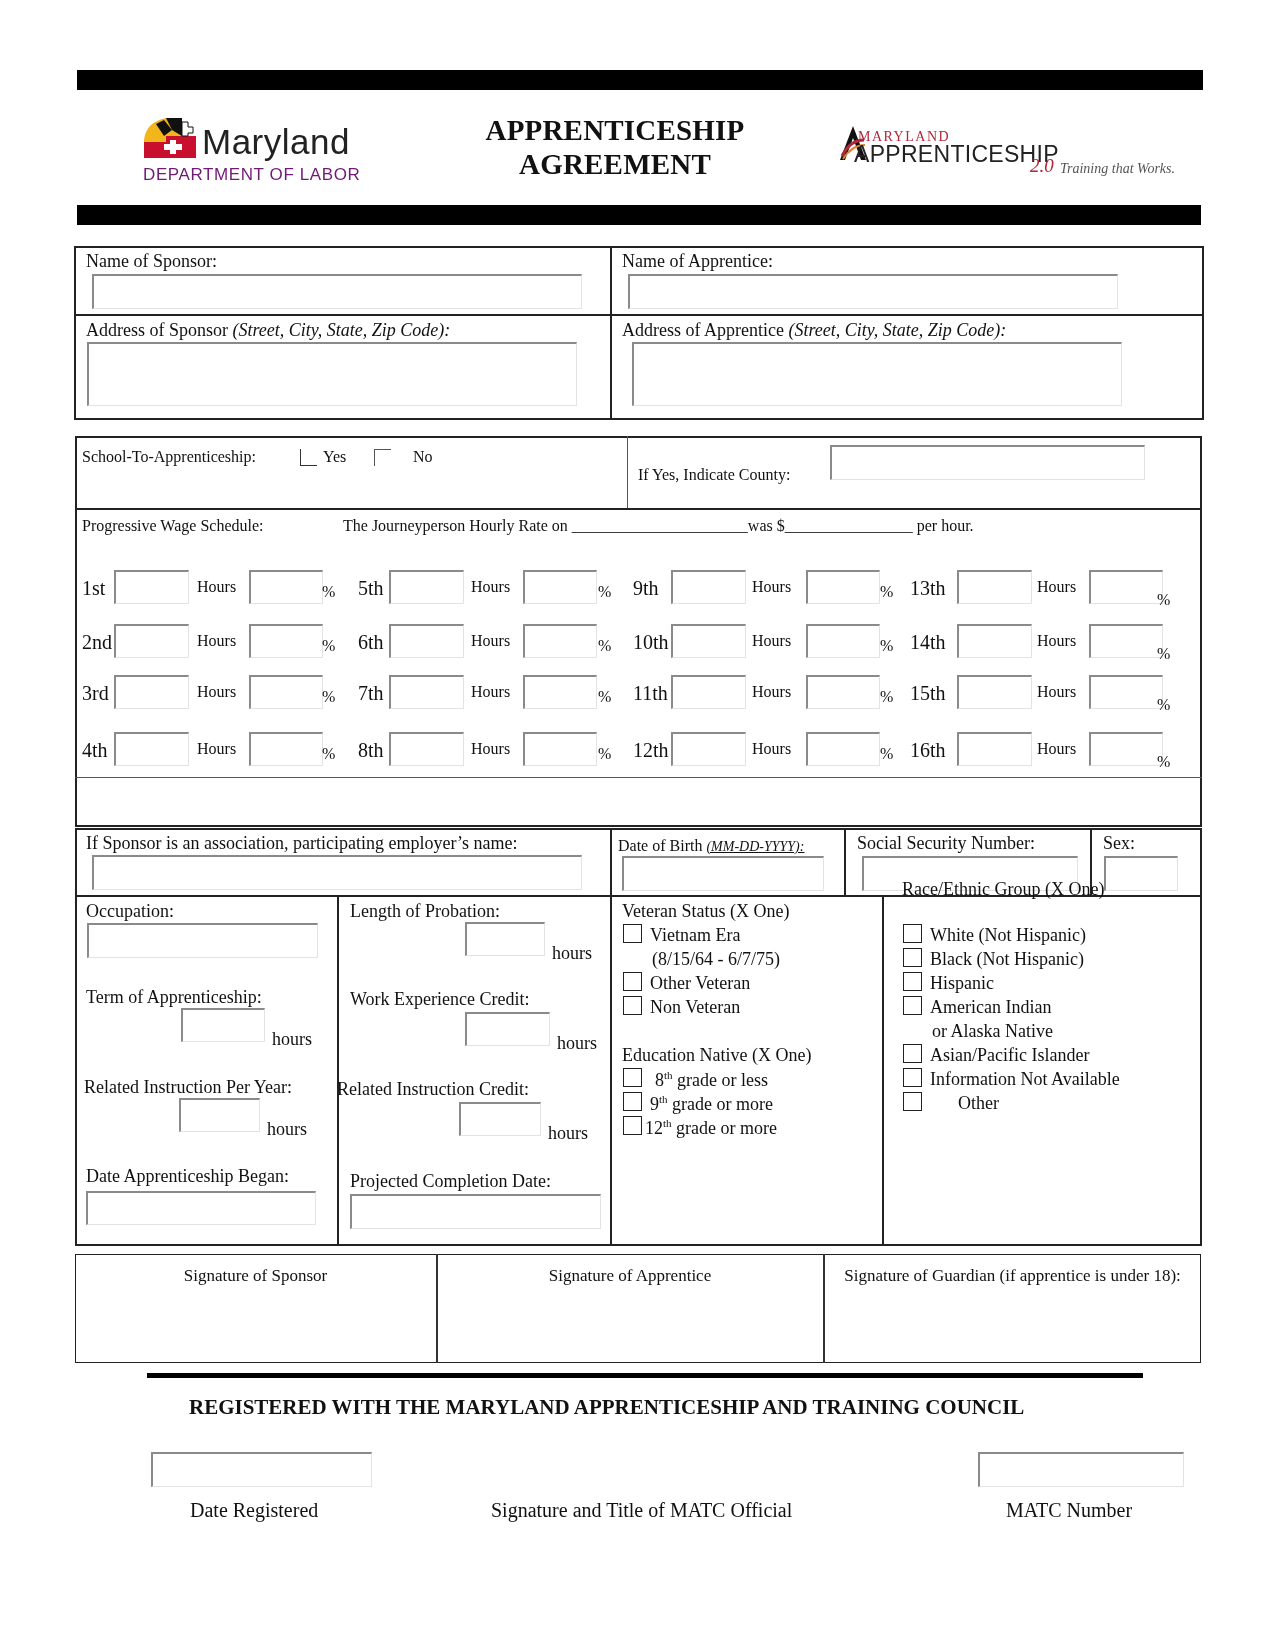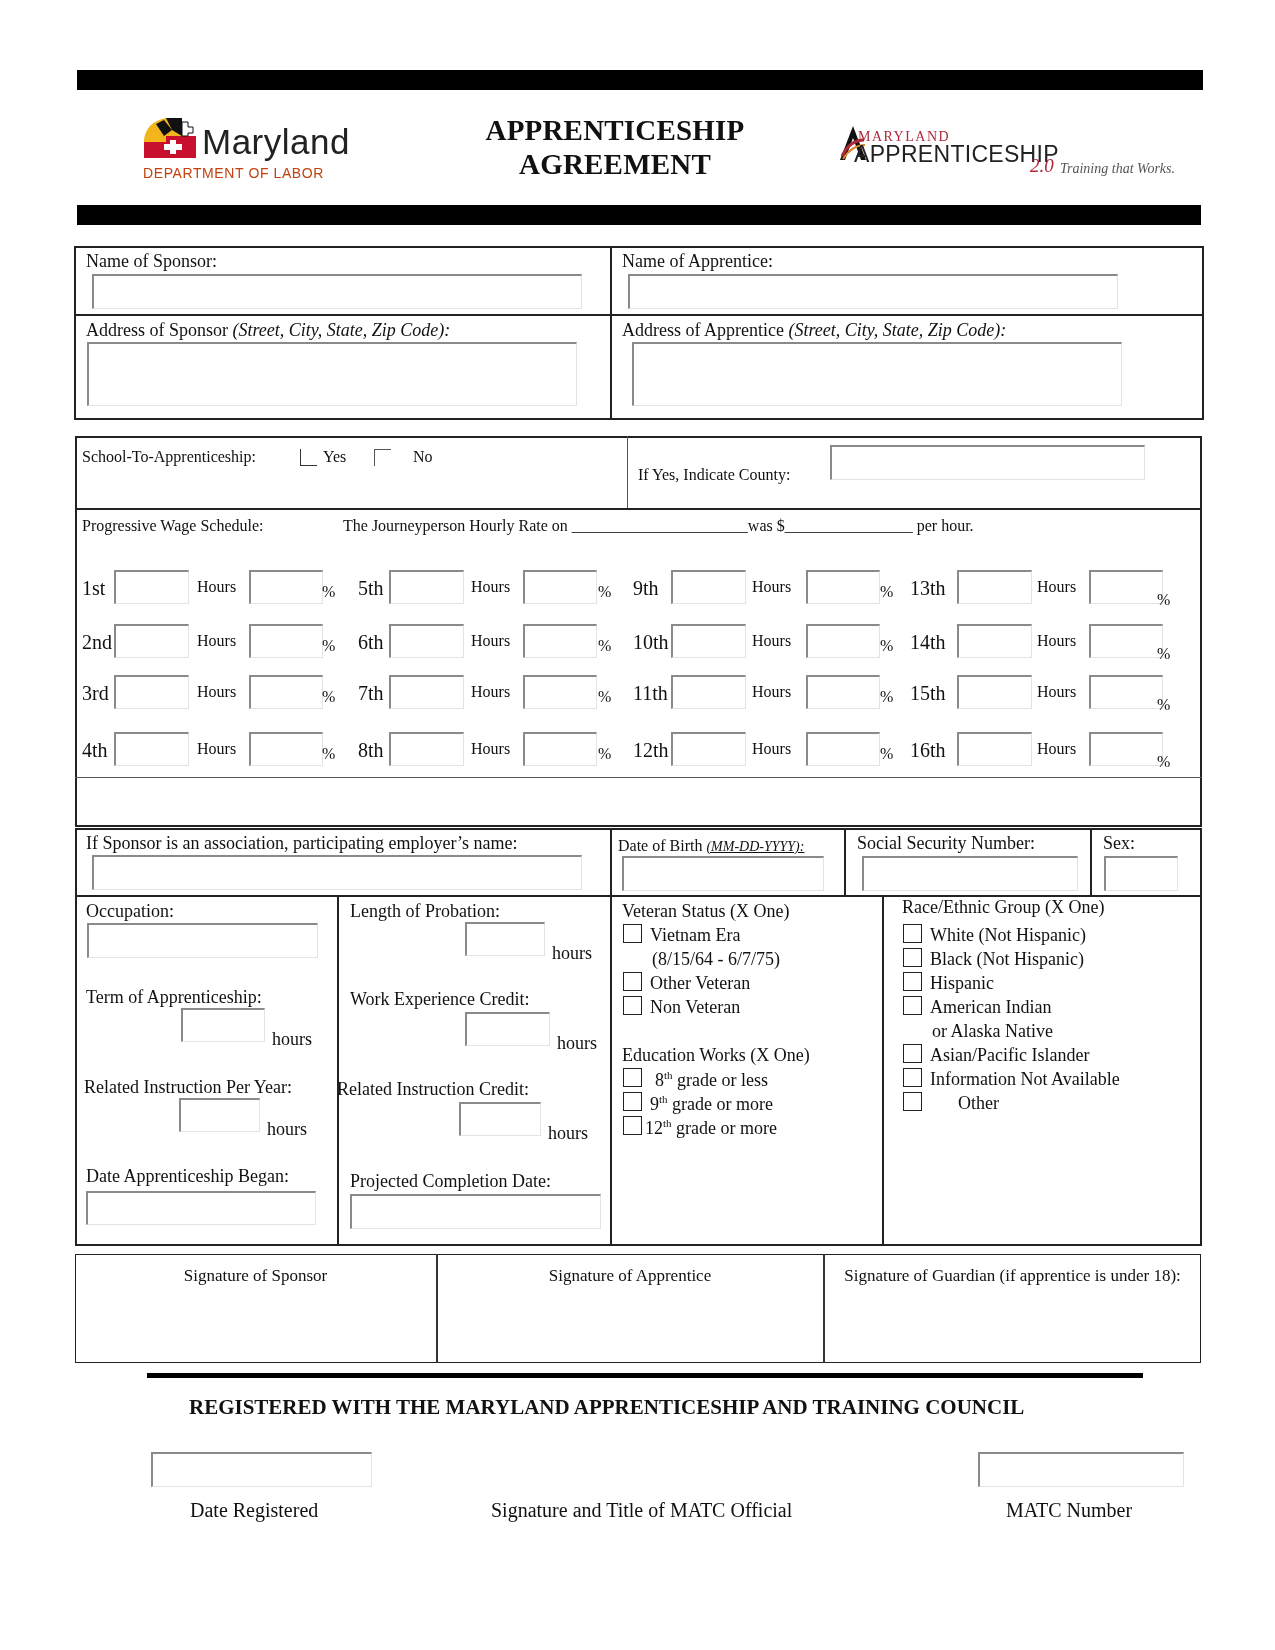--- a/index.html
+++ b/index.html
@@ -19,21 +19,21 @@
     border-top: 2px solid #8a8a8a; border-left: 2px solid #8a8a8a;
     border-right: 1px solid #e3e3e3; border-bottom: 1px solid #e3e3e3;
   }
   .chk { position: absolute; width: 19px; height: 19px; border: 1.5px solid #222; background: #fff; }
   .chk-open { position: absolute; width: 17px; height: 17px; border-left: 1.5px solid #333; border-bottom: 1.5px solid #333; }
   .chk-open2 { position: absolute; width: 17px; height: 17px; border-left: 1.5px solid #555; border-top: 1.5px solid #555; }
   sup { font-size: 11px; vertical-align: 7px; }
   i { font-style: italic; }
   .title { position: absolute; font-weight: bold; font-size: 29px; text-align: center; letter-spacing: 0.2px; line-height: 34px; }
   .md-word { position: absolute; font-family: "Liberation Sans", "DejaVu Sans", sans-serif; font-size: 35px; color: #222; letter-spacing: 0.5px; }
-  .md-dept { position: absolute; font-family: "Liberation Sans", "DejaVu Sans", sans-serif; font-size: 14px; color: #c2410c; letter-spacing: 0.6px; }
+  .md-dept { position: absolute; font-family: "Liberation Sans", "DejaVu Sans", sans-serif; font-size: 17px; color: #701a75; letter-spacing: 0.6px; }
   .ma-maryland { position: absolute; font-family: "Liberation Serif", serif; font-size: 14px; color: #b0283a; letter-spacing: 1.5px; }
   .ma-app { position: absolute; font-family: "Liberation Sans", "DejaVu Sans", sans-serif; font-size: 23px; color: #222; letter-spacing: 0.3px; }
   .ma-20 { position: absolute; font-family: "Liberation Serif", serif; font-style: italic; font-size: 19px; color: #b0283a; }
   .ma-tag { position: absolute; font-family: "Liberation Serif", serif; font-style: italic; font-size: 14px; color: #555; }
   .reg { position: absolute; font-weight: bold; font-size: 21px; white-space: nowrap; }
   .sig { position: absolute; font-size: 17px; white-space: nowrap; text-align: center; }
 </style>
 </head>
 <body>
 
@@ -248,31 +248,31 @@
 
 <span class="lbl" style="left:622px;top:902px;">Veteran Status  (X One)</span>
 <span class="chk" style="left:623px;top:924px;"></span>
 <span class="lbl" style="left:650px;top:926px;">Vietnam Era</span>
 <span class="lbl" style="left:652px;top:950px;">(8/15/64 - 6/7/75)</span>
 <span class="chk" style="left:623px;top:972px;"></span>
 <span class="lbl" style="left:650px;top:974px;">Other Veteran</span>
 <span class="chk" style="left:623px;top:996px;"></span>
 <span class="lbl" style="left:650px;top:998px;">Non Veteran</span>
 
-<span class="lbl" style="left:622px;top:1046px;">Education Works (X One)</span>
+<span class="lbl" style="left:622px;top:1046px;">Education Native (X One)</span>
 <div id="edu-list">
     <span class="chk" style="left:623px;top:1068px;"></span>
     <span class="lbl" style="left:655px;top:1070px;"><span>8</span><sup>th</sup><span> grade or less</span></span>
     <span class="chk" style="left:623px;top:1092px;"></span>
     <span class="lbl" style="left:650px;top:1094px;"><span>9</span><sup>th</sup><span> grade or more</span></span>
     <span class="chk" style="left:623px;top:1116px;"></span>
     <span class="lbl" style="left:645px;top:1118px;"><span>12</span><sup>th</sup><span> grade or more</span></span>
   </div>
 
-<span class="lbl" style="left:902px;top:898px;">Race/Ethnic Group (X One)</span>
+<span class="lbl" style="left:902px;top:880px;">Race/Ethnic Group (X One)</span>
 <div id="race-list">
     <span class="chk" style="left:903px;top:924px;"></span>
     <span class="lbl" style="left:930px;top:926px;">White (Not Hispanic)</span>
     <span class="chk" style="left:903px;top:948px;"></span>
     <span class="lbl" style="left:930px;top:950px;">Black (Not Hispanic)</span>
     <span class="chk" style="left:903px;top:972px;"></span>
     <span class="lbl" style="left:930px;top:974px;">Hispanic</span>
     <span class="chk" style="left:903px;top:996px;"></span>
     <span class="lbl" style="left:930px;top:998px;">American Indian</span>
     <span class="chk" style="left:903px;top:1044px;"></span>

